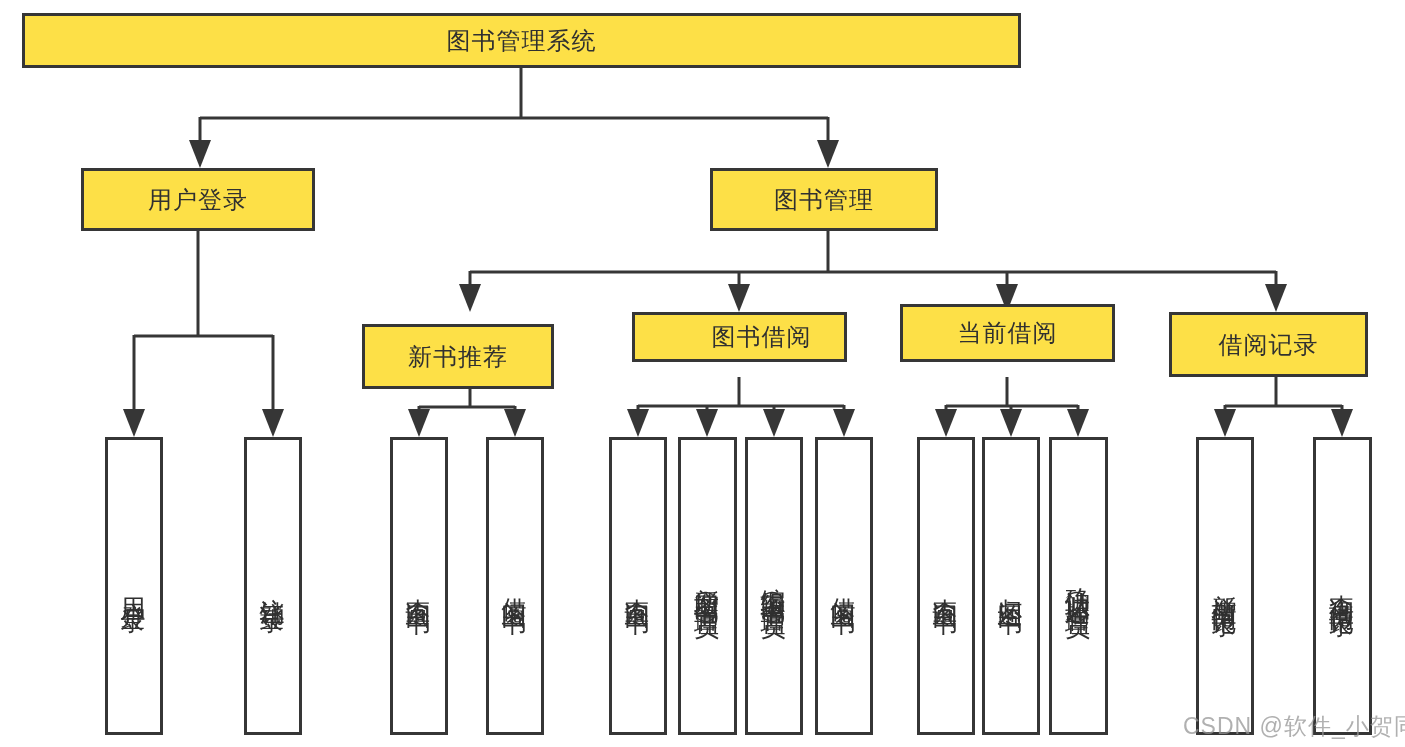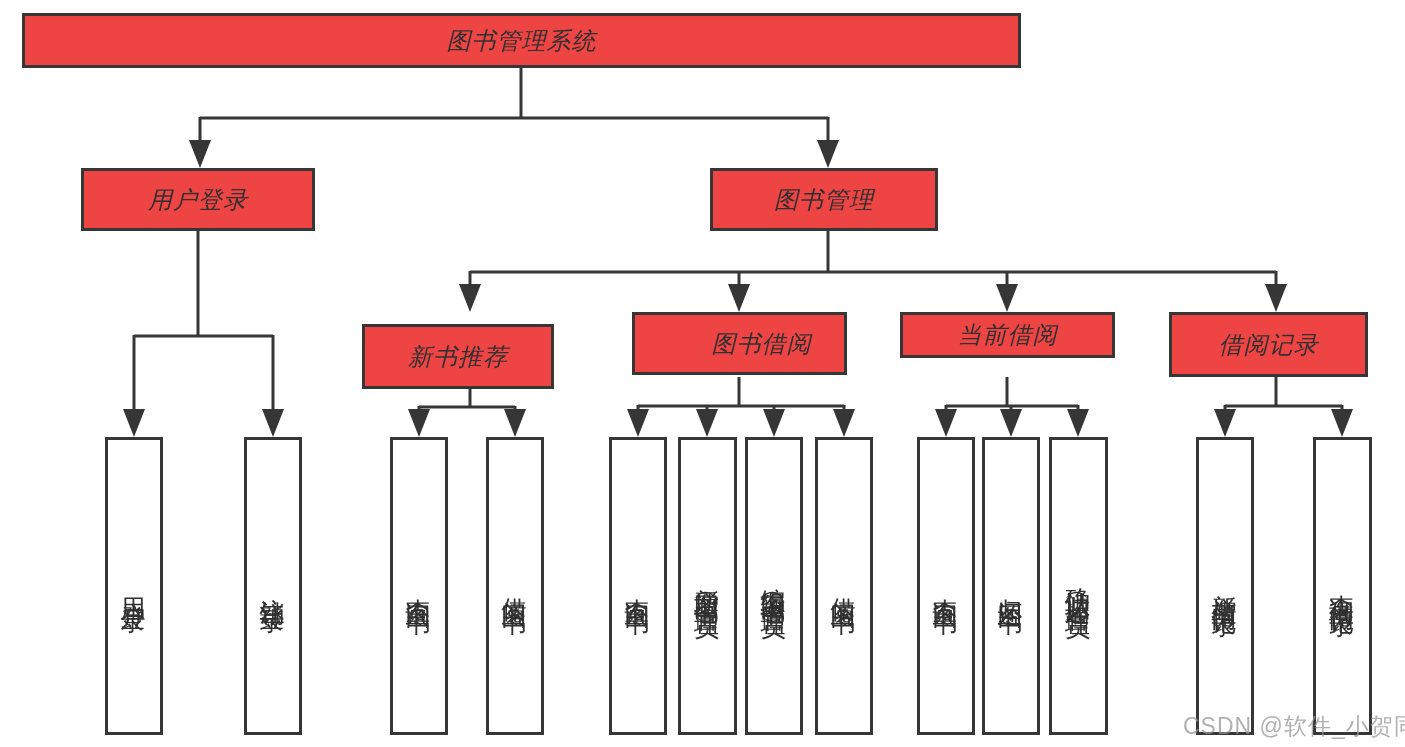--- a/index.html
+++ b/index.html
@@ -13,29 +13,28 @@
   }
   #connectors {
     position: absolute;
     left: 0; top: 0;
     width: 1405px; height: 747px;
   }
   .hbox {
     position: absolute;
     box-sizing: border-box;
     border: 3px solid #363636;
-    background: #ef4444;
+    background: #fde047;
     display: flex;
     align-items: center;
     justify-content: center;
     font-size: 24px;
     letter-spacing: 1px;
     color: #303030;
     z-index: 2;
-    font-style: italic;
   }
   .vbox {
     position: absolute;
     box-sizing: border-box;
     border: 3px solid #363636;
     background: #ffffff;
     display: flex;
     align-items: center;
     justify-content: center;
     writing-mode: vertical-rl;
@@ -133,22 +132,22 @@
       <path d="M1331 409 L1353 409 L1342 437 Z"></path>
     </g>
   </svg>
 
   <div class="hbox" style="left:22px; top:13px; width:999px; height:55px;">图书管理系统</div>
 
   <div class="hbox" style="left:81px; top:168px; width:234px; height:63px;">用户登录</div>
   <div class="hbox" style="left:710px; top:168px; width:228px; height:63px;text-align:center;">图书管理</div>
 
   <div class="hbox" style="left:362px; top:324px; width:192px; height:65px;">新书推荐</div>
-  <div class="hbox" style="left:632px; top:312px; width:215px; height:63px;padding-left:44px;">图书借阅</div>
-  <div class="hbox" style="left:900px; top:312px; width:215px; height:46px;">当前借阅</div>
+  <div class="hbox" style="left:632px; top:312px; width:215px; height:50px;padding-left:44px;">图书借阅</div>
+  <div class="hbox" style="left:900px; top:304px; width:215px; height:58px;">当前借阅</div>
   <div class="hbox" style="left:1169px; top:312px; width:199px; height:65px;">借阅记录</div>
 
   <div class="vbox" style="left:105px; top:437px; width:58px; height:298px;">用户登录</div>
   <div class="vbox" style="left:244px; top:437px; width:58px; height:298px;">注销登录</div>
 
   <div class="vbox" style="left:390px; top:437px; width:58px; height:298px;">查询图书</div>
   <div class="vbox" style="left:486px; top:437px; width:58px; height:298px;">借阅图书</div>
 
   <div class="vbox" style="left:609px; top:437px; width:58px; height:298px;">查询图书</div>
   <div class="vbox" style="left:678px; top:437px; width:59px; height:298px;">新增图书（管理员）</div>

